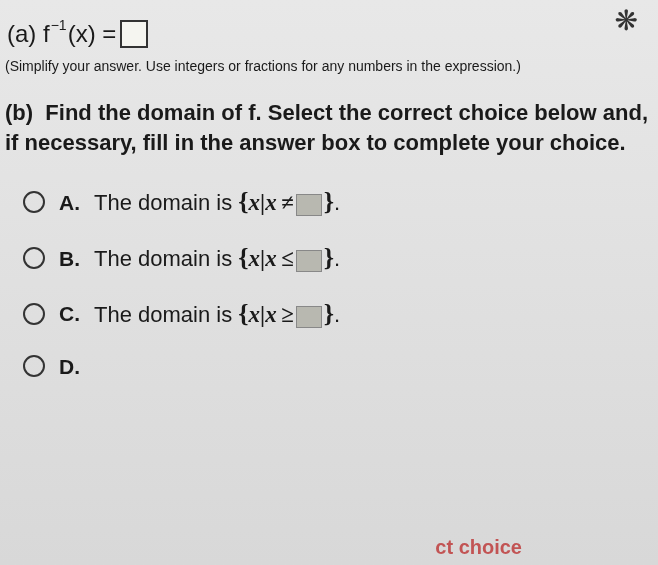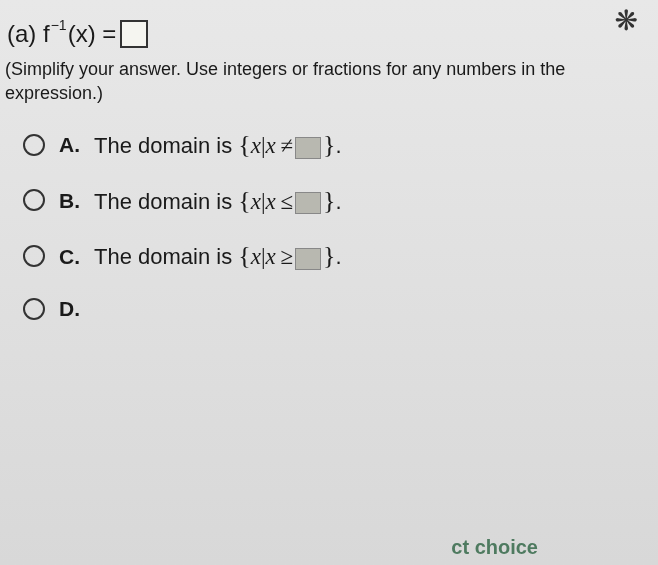--- a/index.html
+++ b/index.html
@@ -26,21 +26,21 @@
     .answer-box {
       display: inline-block;
       width: 28px;
       height: 28px;
       border: 2px solid #333;
       background: #f5f5f0;
       margin-left: 4px;
       vertical-align: middle;
     }
     .instruction {
-      font-size: 18px;
+      font-size: 14px;
       margin-bottom: 22px;
       line-height: 1.35;
     }
     .part-b {
       font-size: 22px;
       font-weight: bold;
       line-height: 1.35;
       margin-bottom: 28px;
     }
     .choice {
@@ -60,39 +60,40 @@
     .choice-letter {
       font-weight: bold;
       margin-right: 14px;
     }
     .choice-text {
       font-size: 22px;
     }
     .set-notation {
       font-family: 'Times New Roman', serif;
       font-size: 23px;
+      font-weight: bold;
     }
     .brace { font-size: 26px; }
     .small-box {
       display: inline-block;
       width: 26px;
       height: 22px;
       background: #b8b8b0;
       border: 1px solid #888;
       vertical-align: middle;
       margin: 0 2px;
     }
     .math-x { font-style: italic; font-family: 'Times New Roman', serif; }
     .cropped-text {
       position: absolute;
       bottom: 6px;
-      right: 120px;
+      right: 136px;
       font-size: 20px;
       font-weight: bold;
-      color: #14532d;
+      color: #b91c1c;
       opacity: 0.7;
     }
     .spiral-icon {
       position: absolute;
       top: 4px;
       right: 20px;
       font-size: 28px;
       color: #333;
     }
   </style>
@@ -109,20 +110,24 @@
     <span>f</span>
     <span class="sup">−1</span>
     <span>(x)</span>
     <span>&nbsp;</span>
     <span>=</span>
     <span class="answer-box"></span>
   </div>
 
   <div class="instruction">(Simplify your answer. Use integers or fractions for any numbers in the expression.)</div>
 
+  <div class="part-b">
+    <span>(b)</span>
+    <span>&nbsp;</span><span>Find the domain of f. Select the correct choice below and, if necessary, fill in the answer box to complete your choice.</span>
+  </div>
 
   <div class="choice">
     <span class="radio"></span>
     <span class="choice-letter">A.</span>
     <span class="choice-text">
       <span>The domain is </span><span class="set-notation"><span class="brace">{</span><span class="math-x">x</span><span>|</span><span class="math-x">x</span><span> </span><span>≠</span><span class="small-box"></span><span class="brace">}</span></span><span>.</span>
     </span>
   </div>
 
   <div class="choice">

